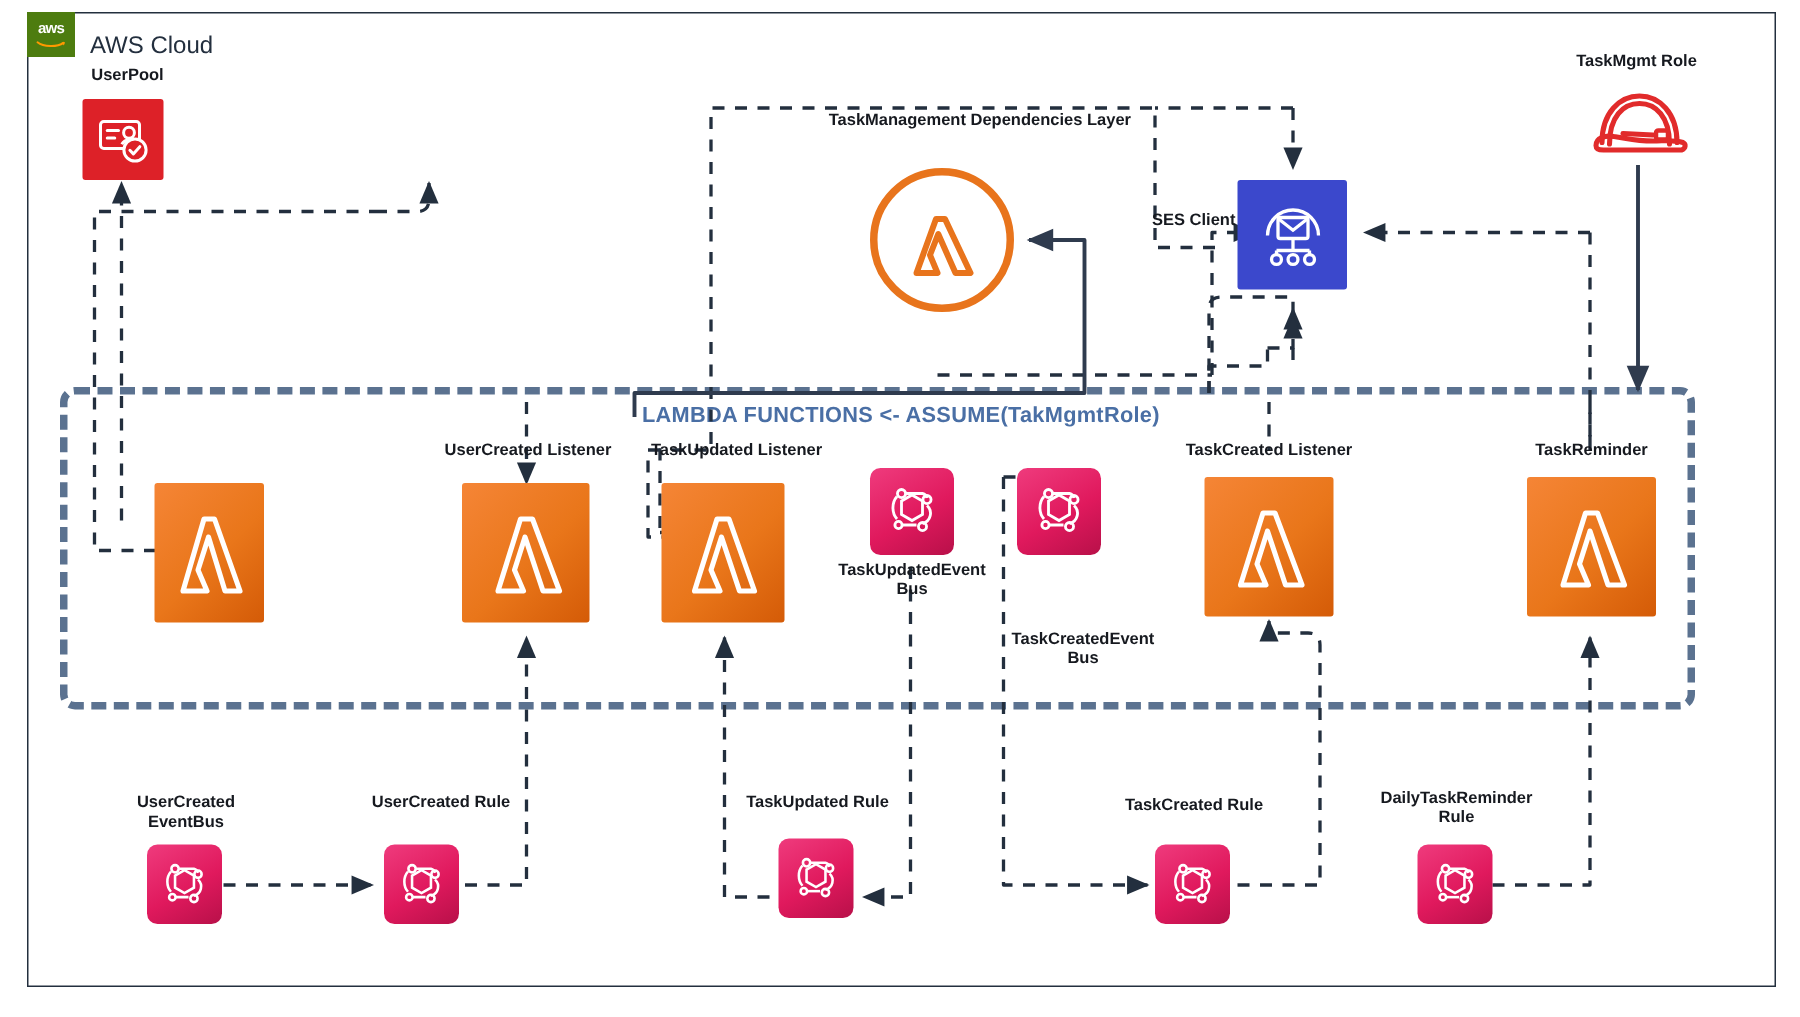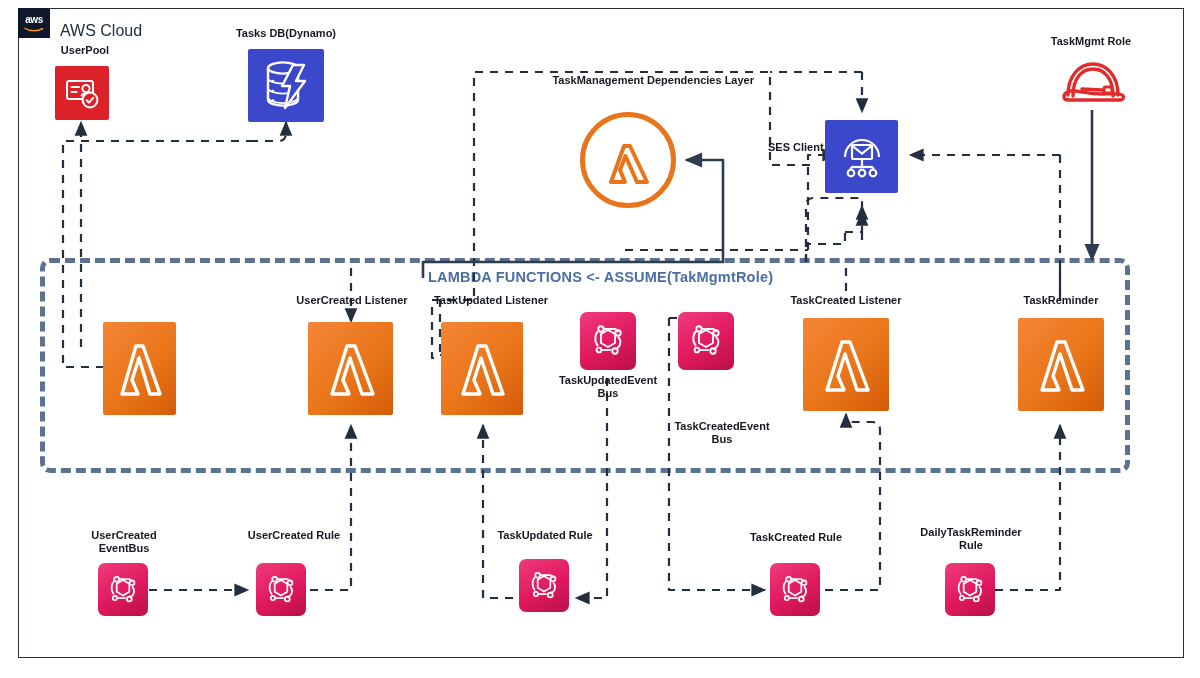--- a/index.html
+++ b/index.html
@@ -1,21 +1,21 @@
 <!DOCTYPE html>
 <html><head>
 <meta charset="utf-8">
 <style>
   html,body{margin:0;padding:0;background:#ffffff;}
   body{font-family:"Liberation Sans",sans-serif;}
   #stage{position:relative;width:1200px;height:678px;background:#ffffff;overflow:hidden;}
 
   
   .cloud-frame{position:absolute;left:18px;top:8px;width:1166px;height:650px;border:1.5px solid #232f3e;background:#fff;box-sizing:border-box;}
-  .aws-logo{position:absolute;left:18px;top:8px;width:32px;height:30px;background:#0f172a;display:flex;flex-direction:column;align-items:center;justify-content:center;box-sizing:border-box;}
+  .aws-logo{position:absolute;left:18px;top:8px;width:32px;height:30px;background:#4d7c0f;display:flex;flex-direction:column;align-items:center;justify-content:center;box-sizing:border-box;}
   .aws-logo .txt{color:#fff;font-size:10px;font-weight:700;letter-spacing:-.5px;line-height:10px;font-family:"Liberation Sans",sans-serif;}
   .aws-logo .swoosh{width:20px;height:6px;margin-top:1px;}
   .cloud-label{position:absolute;left:60px;top:22px;font-size:16px;color:#232f3e;font-family:"Liberation Sans",sans-serif;}
 
   
   .node{position:absolute;}
   .cap{position:absolute;text-align:center;font-size:11px;font-weight:700;color:#16191f;line-height:13px;font-family:"Liberation Sans",sans-serif;white-space:pre-line;}
 
   
   .tile{border-radius:2px;display:flex;align-items:center;justify-content:center;}
@@ -131,36 +131,20 @@
         <circle cx="22" cy="13.5" r="3.6" fill="none" stroke="#fff" stroke-width="2"></circle>
         <path d="M17.2 21.2 a5.4 5.4 0 0 1 9.6 0" fill="none" stroke="#fff" stroke-width="2"></path>
         <line x1="7.5" y1="12" x2="15" y2="12" stroke="#fff" stroke-width="2" stroke-linecap="round"></line>
         <line x1="7.5" y1="17" x2="12.5" y2="17" stroke="#fff" stroke-width="2" stroke-linecap="round"></line>
         <circle cx="26" cy="25" r="7.4" fill="#dd2128" stroke="#fff" stroke-width="2"></circle>
         <path d="M22.6 25.2 l2.3 2.4 l4.3 -4.8" fill="none" stroke="#fff" stroke-width="2" stroke-linecap="round" stroke-linejoin="round"></path>
       </svg>
     </div>
   </div>
 
-  <div class="node" style="left:248px;top:49px;">
-    <div class="cap" style="left:-37px;top:-22px;width:150px;">Tasks DB(Dynamo)</div>
-    <div class="tile dynamo" style="width:76px;height:73px;">
-      <svg width="52" height="54" viewBox="0 0 52 54">
-        <ellipse cx="23" cy="9" rx="15" ry="5.6" fill="none" stroke="#fff" stroke-width="2.4"></ellipse>
-        <path d="M8 9 v32 a15 5.6 0 0 0 30 0 v-32" fill="none" stroke="#fff" stroke-width="2.4"></path>
-        <path d="M8 19 a15 5.6 0 0 0 30 0" fill="none" stroke="#fff" stroke-width="1.9"></path>
-        <path d="M8 29 a15 5.6 0 0 0 30 0" fill="none" stroke="#fff" stroke-width="1.9"></path>
-        <path d="M8 38.5 a15 5.6 0 0 0 30 0" fill="none" stroke="#fff" stroke-width="1.9"></path>
-        <circle cx="13" cy="22" r="1.3" fill="#fff"></circle>
-          <circle cx="13" cy="32" r="1.3" fill="#fff"></circle>
-          <circle cx="13" cy="41.5" r="1.3" fill="#fff"></circle>
-        <path d="M33 6 L22 27 h8 L25 49 L45 22 h-9 L44 6 Z" fill="#3b48cc" stroke="#fff" stroke-width="2.4" stroke-linejoin="round"></path>
-      </svg>
-    </div>
-  </div>
 
   <div class="node" style="left:580px;top:112px;">
     <div class="cap" style="left:-78px;top:-38px;width:252px;text-align:right;">TaskManagement Dependencies Layer</div>
     <div class="layer-circle">
       <svg width="58" height="60" viewBox="0 0 58 60">
         <path d="M12 52 L25 16 L31 16 L48 52 L38 52 L26.5 26 L21 40 L26 52 Z" fill="none" stroke="#e8741c" stroke-width="4" stroke-linejoin="round"></path>
       </svg>
     </div>
   </div>
 

